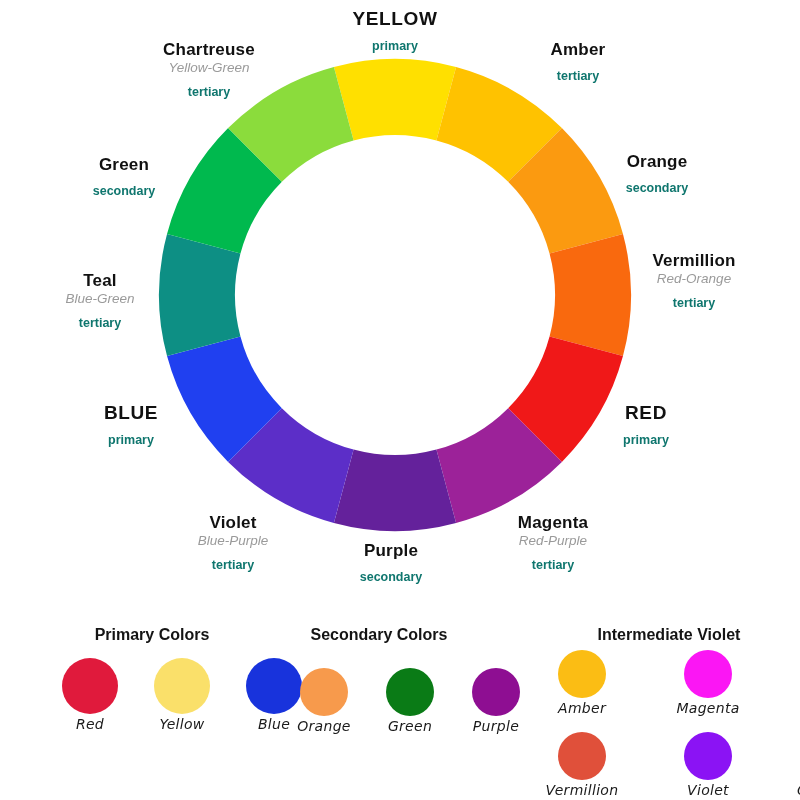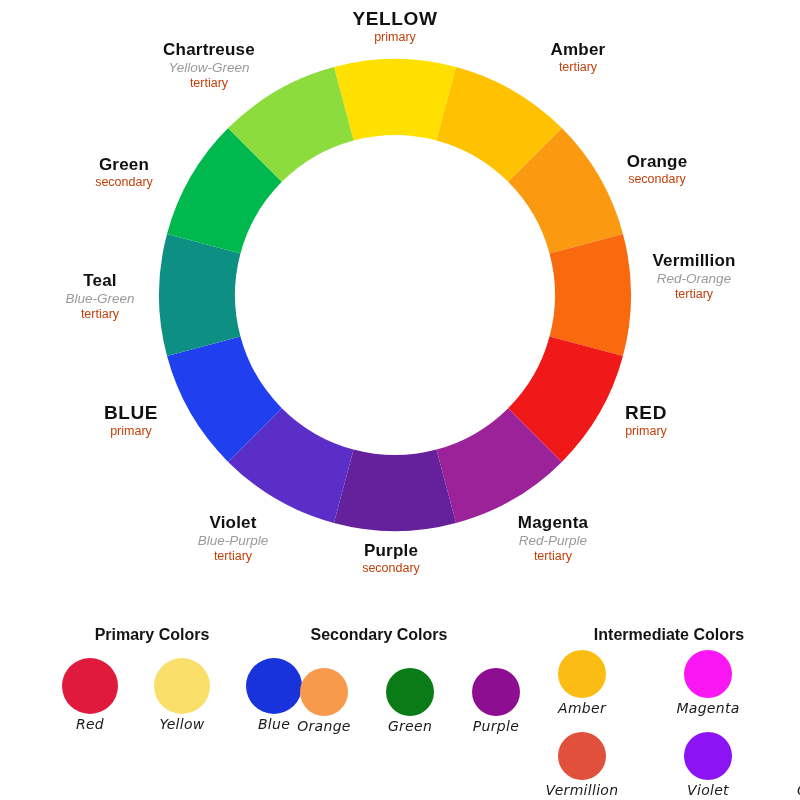--- a/index.html
+++ b/index.html
@@ -20,22 +20,22 @@
   .wl-name {
     font-size: 17px; font-weight: bold; color: #111111;
     letter-spacing: .2px; white-space: nowrap;
   }
   .wl-name.caps { font-size: 19px; letter-spacing: .6px; }
   .wl-alt {
     font-size: 13.5px; font-style: italic; color: #9a9a9a;
     white-space: nowrap; margin-top: 1px;
   }
   .wl-rank {
-    font-size: 12.5px; font-weight: normal; color: #c2410c;
-    white-space: nowrap; margin-top: 1px;
+    font-size: 12.5px; font-weight: bold; color: #0f766e;
+    white-space: nowrap; margin-top: 10px;
   }
 
   
   #legend { position: absolute; left: 0; top: 600px; width: 800px; height: 200px; margin-left: 35px; }
   .legend-group { position: absolute; }
   .legend-title {
     font-size: 16px; font-weight: bold; color: #141414;
     text-align: center; white-space: nowrap;
   }
   .swatch-row { display: flex; }
@@ -159,21 +159,21 @@
             <div class="swatch-dot" style="width: 48px; height: 48px; background: rgb(10, 123, 22);"></div>
             <div class="swatch-name">Green</div>
           </div>
           <div class="swatch-cell" style="width: 74px;">
             <div class="swatch-dot" style="width: 48px; height: 48px; background: rgb(142, 14, 146);"></div>
             <div class="swatch-name">Purple</div>
           </div>
         </div>
       </div>
       <div class="legend-group" style="left: 0px; top: 0px; width: 800px;">
-        <div class="legend-title" style="position: absolute; left: 504px; top: 26px; width: 260px;">Intermediate Colors</div>
+        <div class="legend-title" style="position: absolute; left: 504px; top: 26px; width: 260px;">Intermediate Violet</div>
         <div class="swatch-row" style="position: absolute; left: 510px; top: 50px; gap: 52px;">
           <div class="swatch-cell" style="width: 74px;">
             <div class="swatch-dot" style="width: 48px; height: 48px; background: rgb(251, 189, 20);"></div>
             <div class="swatch-name">Amber</div>
           </div>
           <div class="swatch-cell" style="width: 74px;">
             <div class="swatch-dot" style="width: 48px; height: 48px; background: rgb(251, 22, 244);"></div>
             <div class="swatch-name">Magenta</div>
           </div>
           <div class="swatch-cell" style="width: 74px;">

